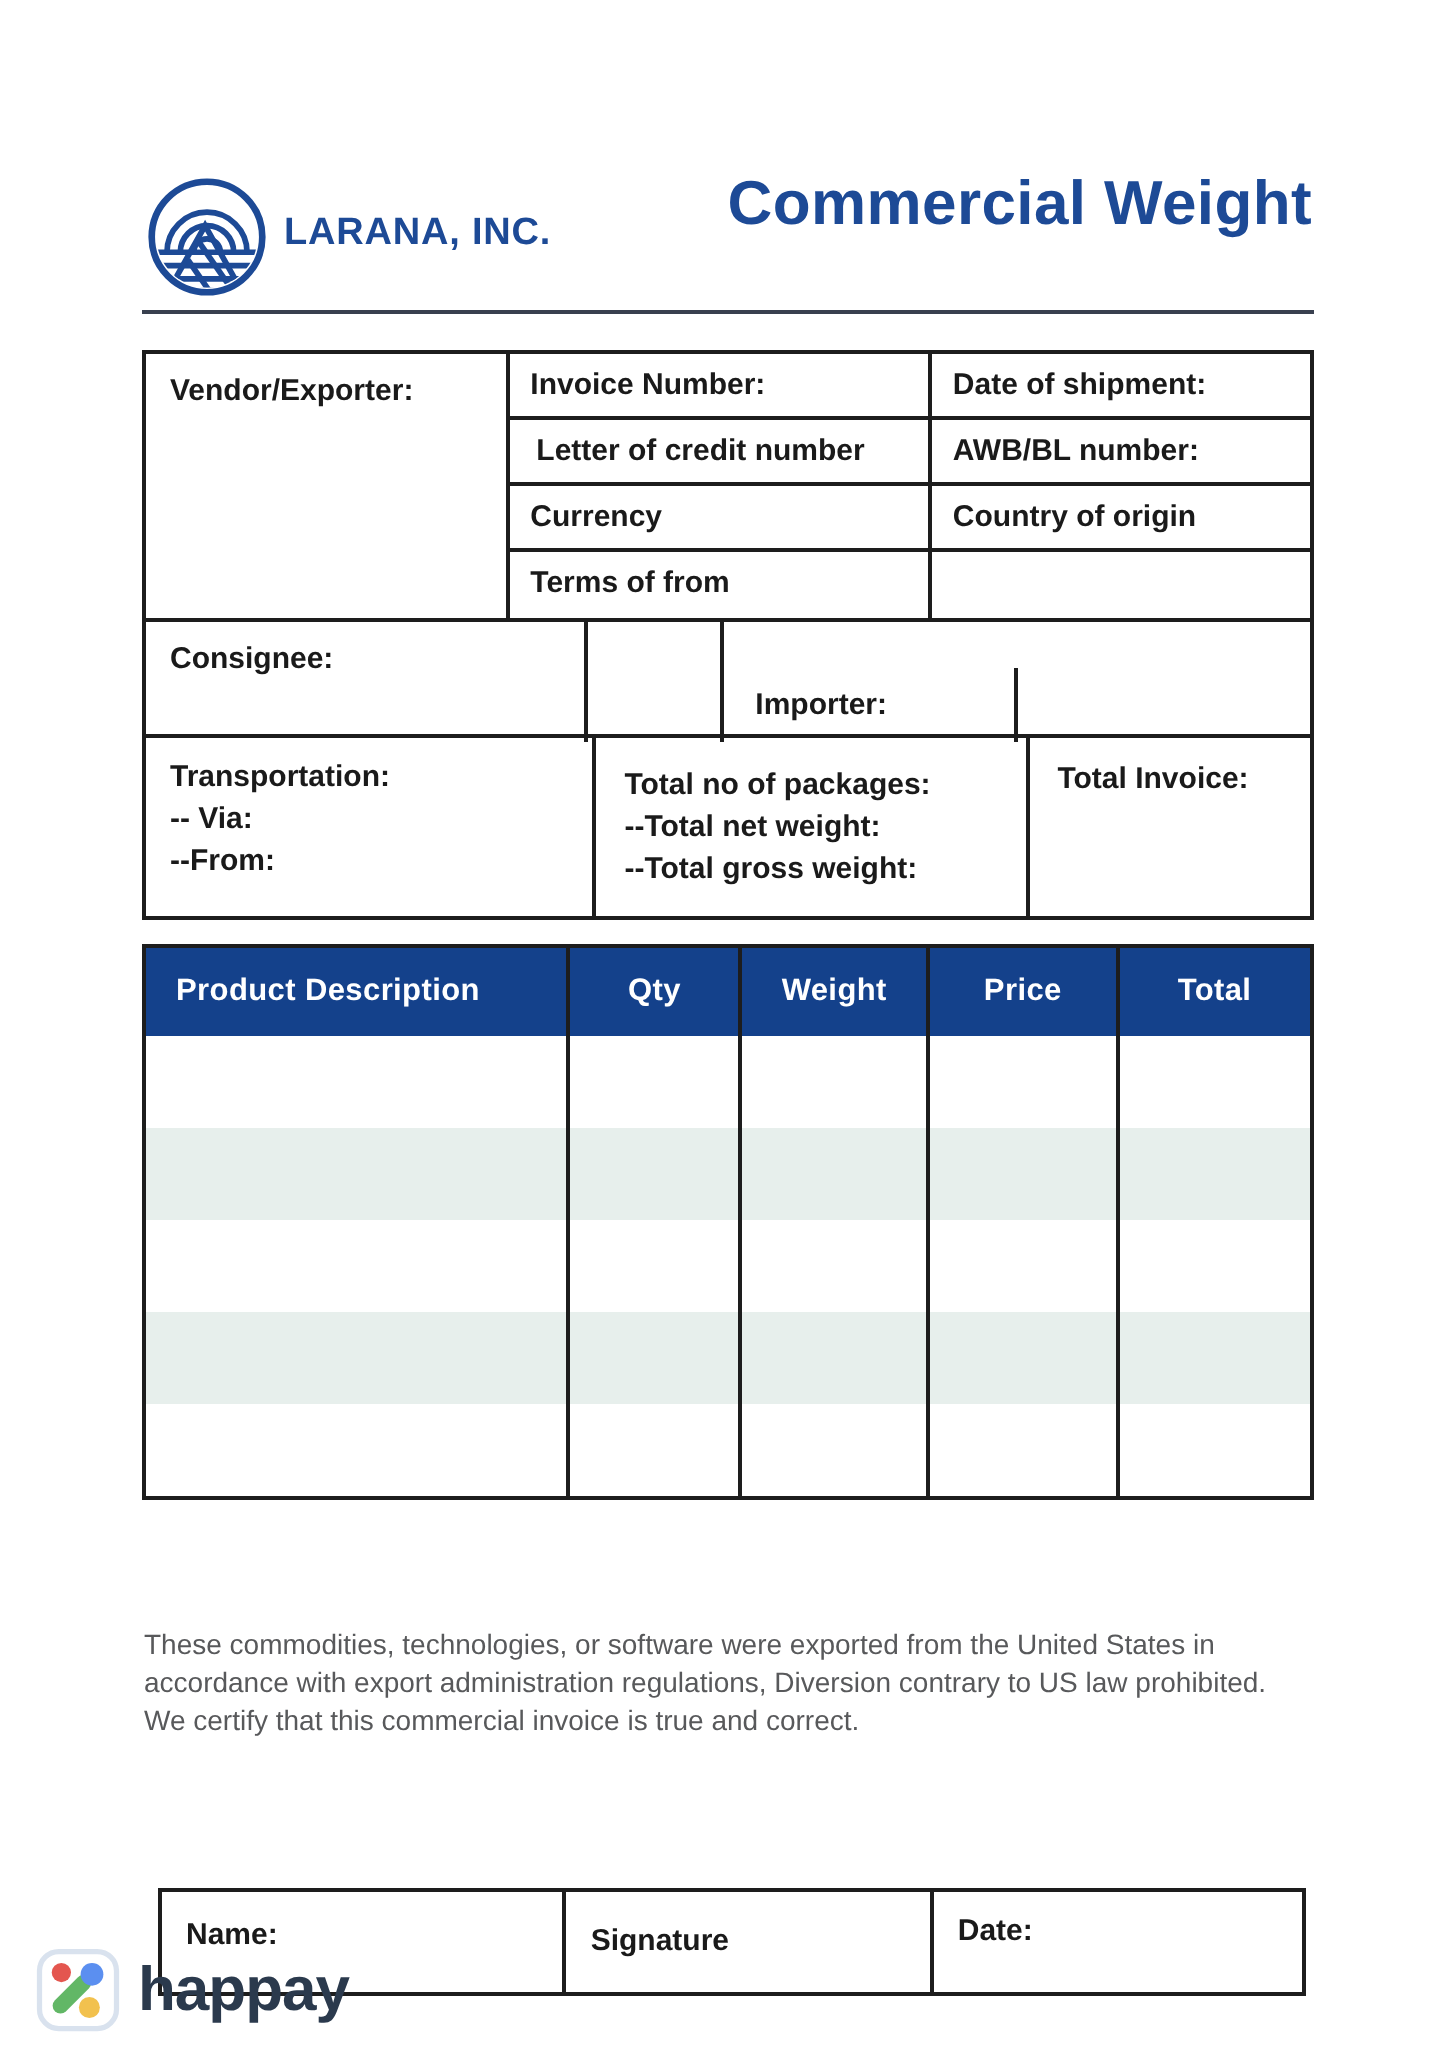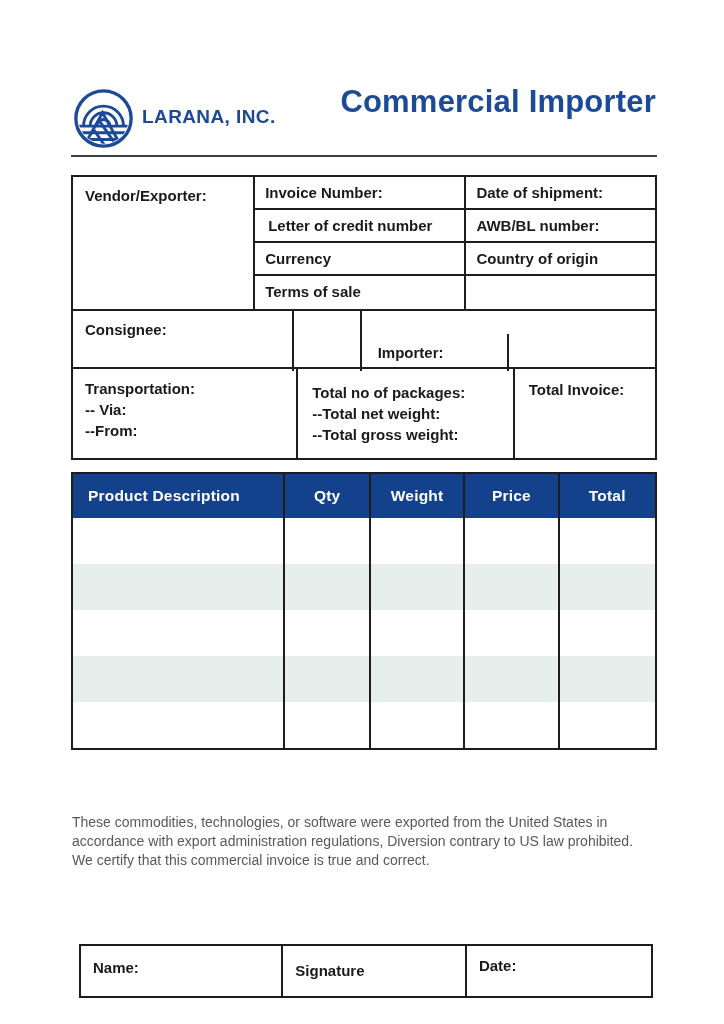--- a/index.html
+++ b/index.html
@@ -97,33 +97,33 @@
       <path class="stroke" d="M25 40 A7 7 0 0 1 39 40"></path>
       <line class="stroke" x1="4" y1="40" x2="60" y2="40"></line>
       <line class="stroke" x1="4" y1="47" x2="60" y2="47"></line>
       <line class="stroke" x1="4" y1="54" x2="60" y2="54"></line>
       <path class="stroke" d="M12 60 L31 26 L50 60 Z" fill="#ffffff"></path>
       <line class="stroke" x1="28" y1="35" x2="44" y2="58"></line>
       <line class="stroke" x1="22" y1="44" x2="33" y2="60"></line>
     </g>
   </svg>
   <div class="company-name">LARANA, INC.</div>
-  <div class="doc-title">Commercial Importer</div>
+  <div class="doc-title">Commercial Weight</div>
   <div class="header-rule"></div>
 
   <div class="info-box">
     <div class="sec-a">
       <div class="vendor-cell">
         <span>Vendor/Exporter:</span>
       </div>
       <div class="col-stack mid">
         <div class="sub-row"><span>Invoice Number:</span></div>
         <div class="sub-row indent"><span>Letter of credit number</span></div>
         <div class="sub-row"><span>Currency</span></div>
-        <div class="sub-row"><span>Terms of sale</span></div>
+        <div class="sub-row"><span>Terms of from</span></div>
       </div>
       <div class="col-stack">
         <div class="sub-row"><span>Date of shipment:</span></div>
         <div class="sub-row"><span>AWB/BL number:</span></div>
         <div class="sub-row"><span>Country of origin</span></div>
         <div class="sub-row"><span></span></div>
       </div>
     </div>
 
     <div class="sec-b">
@@ -202,14 +202,24 @@
     <div class="line">accordance with export administration regulations, Diversion contrary to US law prohibited.</div>
     <div class="line">We certify that this commercial invoice is true and correct.</div>
   </div>
 
   <div class="sig-table">
     <div><span>Name:</span></div>
     <div class="sig-cell"><span>Signature</span></div>
     <div class="date-cell"><span>Date:</span></div>
   </div>
 
+  <div class="watermark">
+    <svg viewBox="0 0 48 48">
+      <rect x="2" y="2" width="44" height="44" rx="11" fill="#ffffff" stroke="var(--happay-border)" stroke-width="3"></rect>
+      <line x1="14" y1="33" x2="27" y2="20" stroke="var(--happay-green)" stroke-width="9" stroke-linecap="round"></line>
+      <circle cx="14.5" cy="14" r="5.5" fill="var(--happay-red)"></circle>
+      <circle cx="32" cy="15" r="6.5" fill="var(--happay-blue)"></circle>
+      <circle cx="30.5" cy="34" r="6" fill="var(--happay-yellow)"></circle>
+    </svg>
+    <span class="word">happay</span>
+  </div>
 
 </div>
 
 </body></html>

